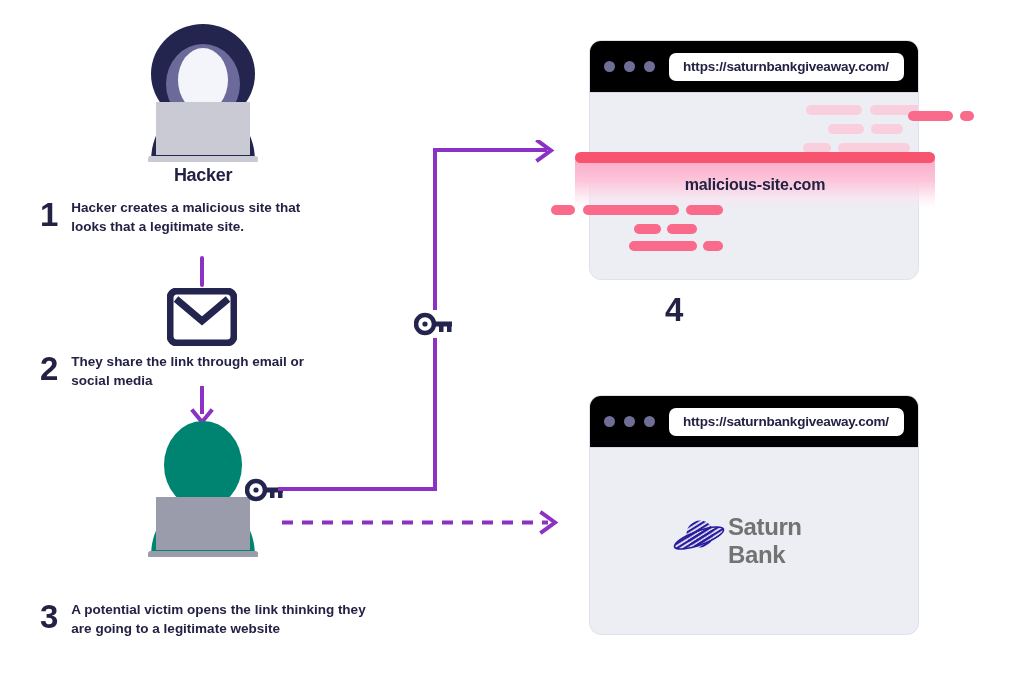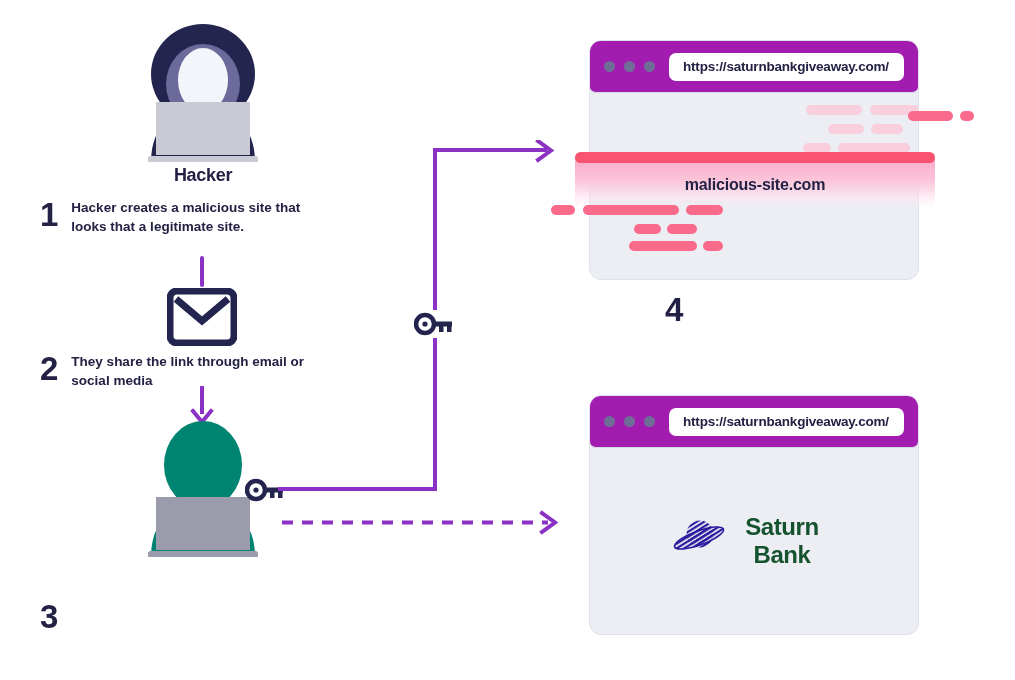--- a/index.html
+++ b/index.html
@@ -33,22 +33,21 @@
     border-radius:12px;
     box-sizing:border-box;
     overflow:hidden;
   }
   .browser-bar{
     height:52px;
     display:flex;align-items:center;
     padding:0 14px;
     box-sizing:border-box;
     border-bottom:1.5px solid #d6d9e6;
-    background:#a21caf;
-    border-radius:6px;
+    background:#000000;
   }
   .dots{display:flex;gap:9px;margin-right:14px;}
   .dot{width:11px;height:11px;border-radius:50%;background:#6f6e96;}
   .urlbar{
     flex:1;height:28px;background:#ffffff;border-radius:7px;
     display:flex;align-items:center;padding:0 14px;
     box-sizing:border-box;
     font-size:13.5px;font-weight:bold;color:#232144;
     letter-spacing:-0.2px;
   }
@@ -70,21 +69,21 @@
     position:absolute;
     font-size:16px;font-weight:bold;color:#232144;
     letter-spacing:-0.2px;text-align:center;width:100%;
   }
 
   
   .saturn-wrap{
     position:absolute;display:flex;align-items:center;gap:2px;
   }
   .saturn-text{
-    font-size:24px;font-weight:bold;color:#14532d;letter-spacing:-0.4px;text-align:center;
+    font-size:24px;font-weight:bold;color:#737373;letter-spacing:-0.4px;
   }
 
   
   .fig{position:absolute;}
 </style>
 </head>
 <body>
 
 <div class="stage">
 
@@ -148,20 +147,21 @@
       <circle cx="11" cy="14" r="2.6" fill="#23254f"></circle>
       <rect x="18" y="11.5" width="20" height="5" fill="#23254f"></rect>
       <rect x="25" y="14" width="4.5" height="8" fill="#23254f"></rect>
       <rect x="33" y="14" width="4.5" height="8" fill="#23254f"></rect>
     </svg>
   </div>
 
 
   <div class="step abs" style="left:40px;top:600px;width:360px;">
     <div class="step-num">3</div>
+    <div class="step-text" style="width:300px;">A potential victim opens the link thinking they are going to a legitimate website</div>
   </div>
 
   <div class="fig" style="left:270px;top:140px;width:300px;height:360px;pointer-events:none;">
     <svg width="300" height="360" viewBox="0 0 300 360">
 
       <path d="M8 349 L165 349 L165 10 L277 10" fill="none" stroke="#8b31c4" stroke-width="4" stroke-linejoin="miter"></path>
       <path d="M268 1 L281 10.5 L268 20" fill="none" stroke="#8b31c4" stroke-width="4" stroke-linecap="square"></path>
     </svg>
   </div>
 

